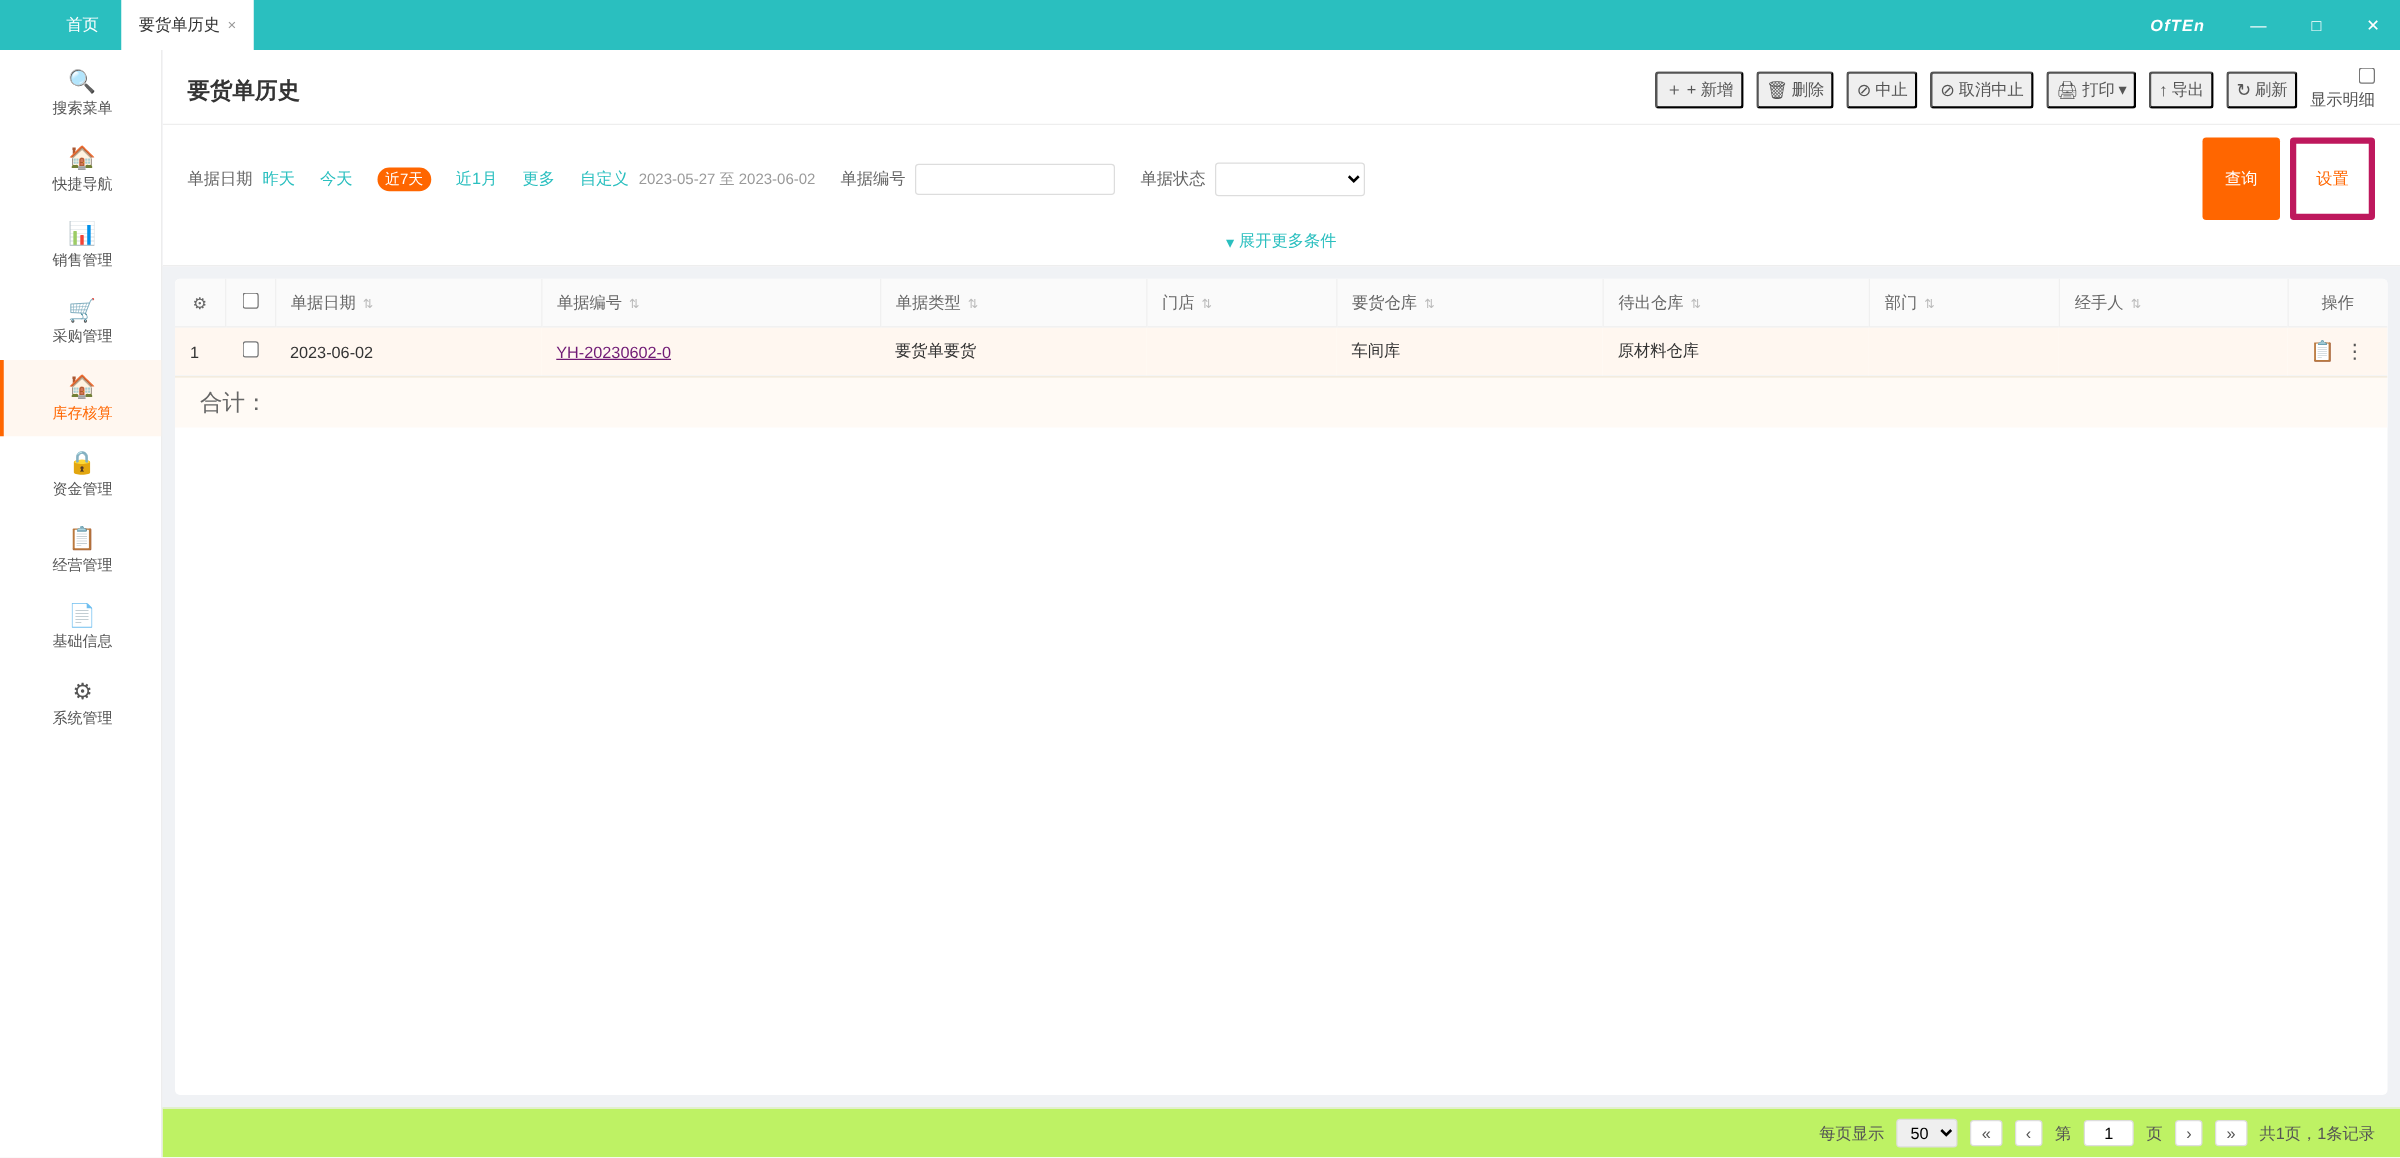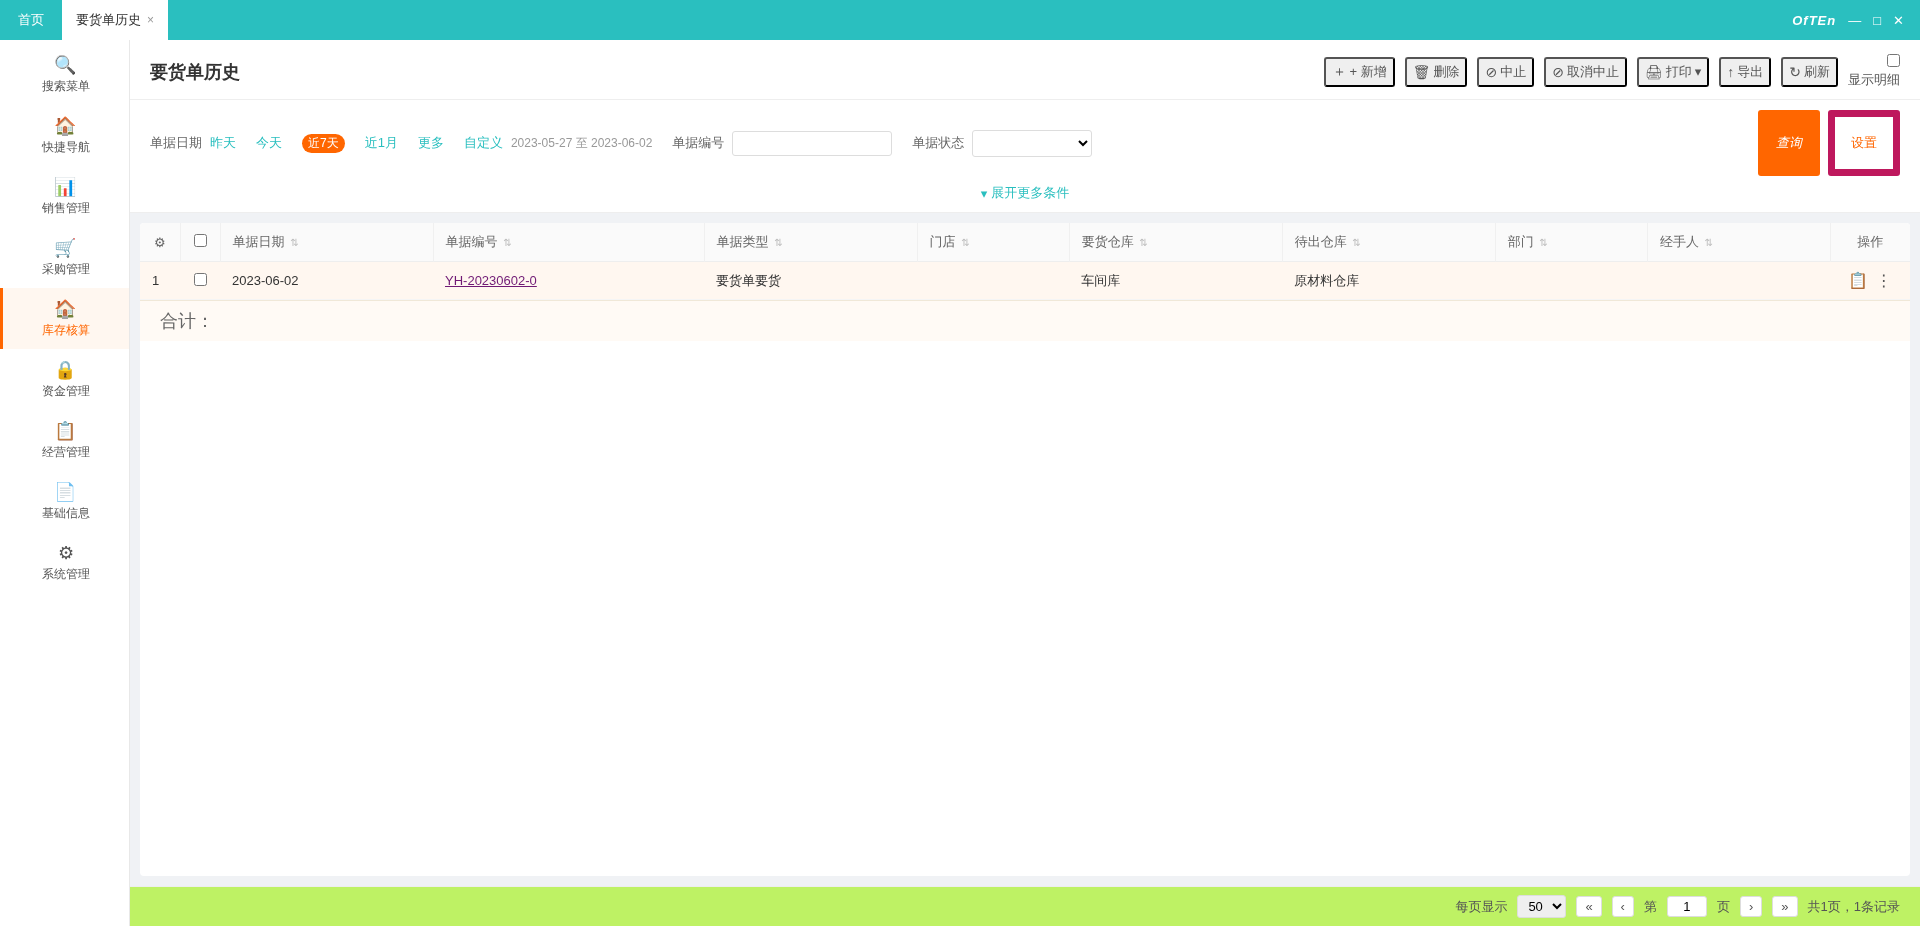--- a/index.html
+++ b/index.html
@@ -12,20 +12,21 @@
       display: flex;
       align-items: center;
       padding: 0 0 0 0;
       flex-shrink: 0;
     }
     .top-bar-tabs {
       display: flex;
       align-items: center;
       flex: 1;
       height: 100%;
+      padding-left: 35px;
     }
     .tab-home {
       padding: 0 18px;
       height: 100%;
       display: flex;
       align-items: center;
       color: #fff;
       font-size: 13px;
       cursor: pointer;
     }
@@ -46,21 +47,21 @@
       cursor: pointer;
     }
     .top-bar-right {
       display: flex;
       align-items: center;
       gap: 12px;
       padding-right: 16px;
       color: #fff;
       font-size: 13px;
     }
-    .top-bar-right span { cursor: pointer; }
+    .top-bar-right span { cursor: pointer; margin-left: 24px; }
 
     
     .main-layout {
       display: flex;
       flex: 1;
       overflow: hidden;
     }
 
     
     .sidebar {
@@ -135,26 +136,25 @@
     }
     .action-btn .btn-icon { font-size: 14px; }
     .btn-query {
       background: #f60;
       color: #fff;
       border: none;
       padding: 24px 18px;
       border-radius: 3px;
       cursor: pointer;
       font-size: 13px;
-      font-style: italic;
     }
     .btn-setting {
       background: #fff;
       color: #f60;
-      border: 7px solid #be185d;
+      border: 5px solid #be185d;
       padding: 5px 16px;
       border-radius: 3px;
       cursor: pointer;
       font-size: 13px;
     }
     .show-detail {
       display: flex;
       align-items: flex-end;
       gap: 4px;
       font-size: 13px;

